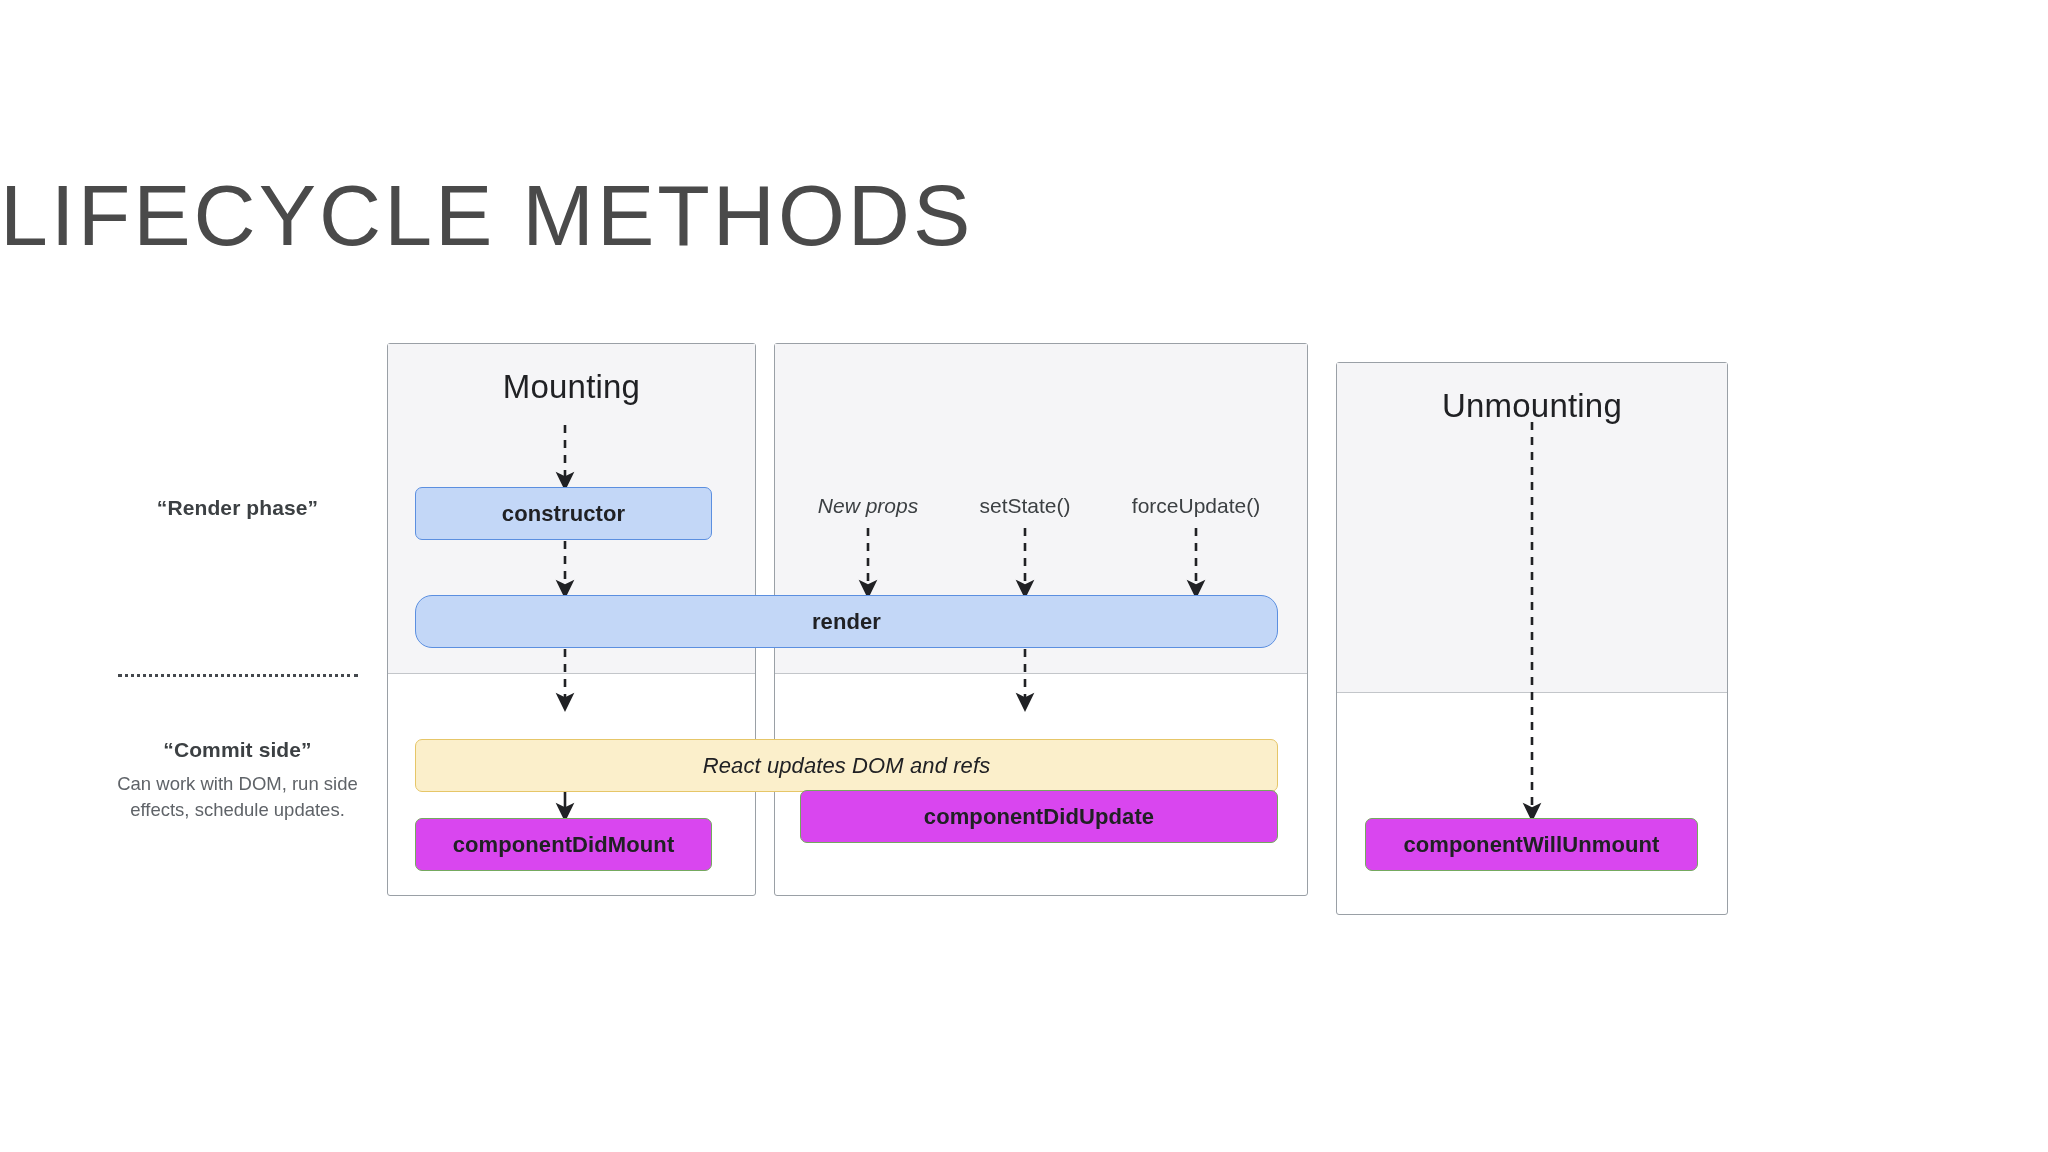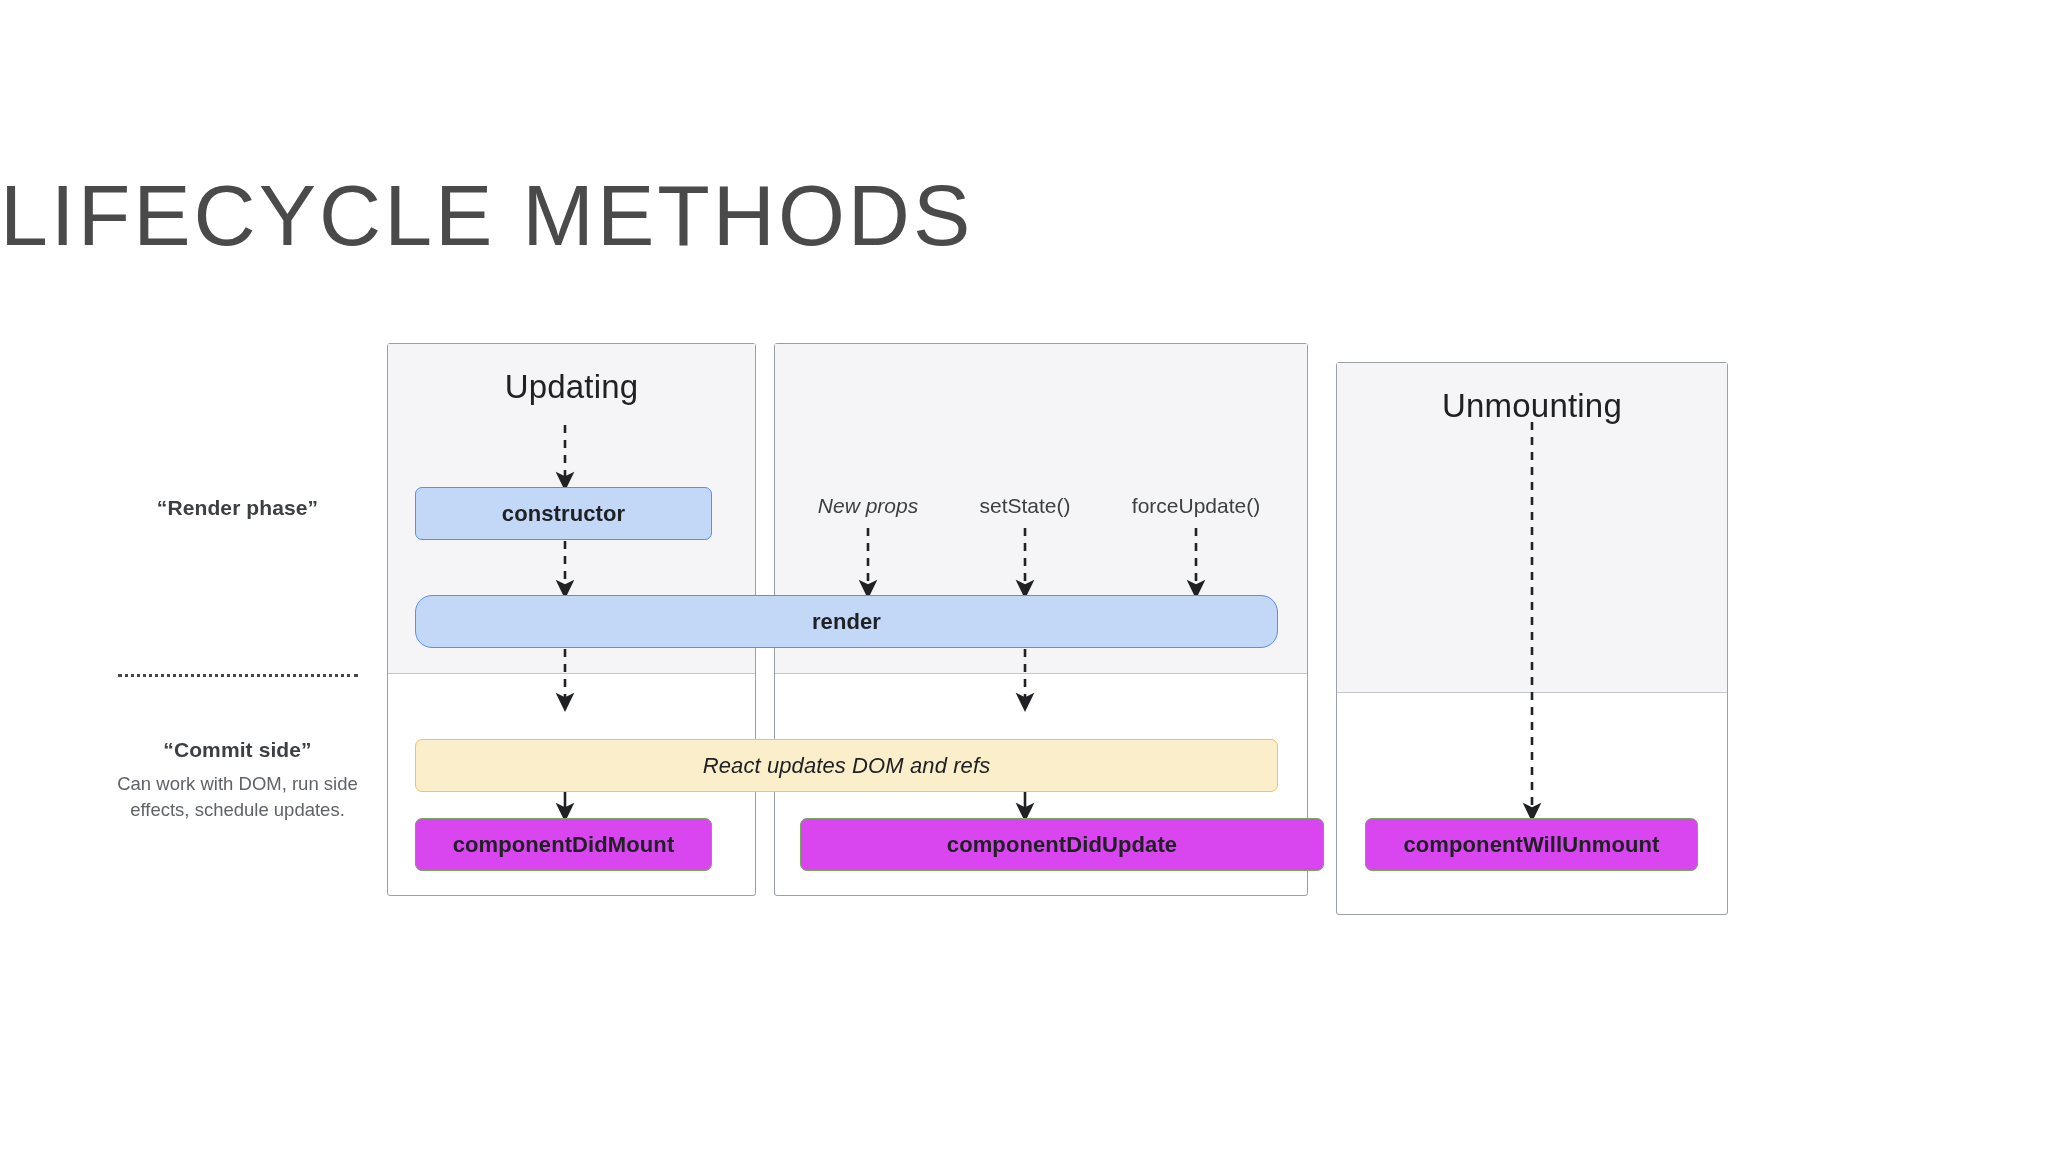--- a/index.html
+++ b/index.html
@@ -137,21 +137,21 @@
   }
   .lc-green {
     background: #d946ef;
     border: 1.6px solid #74a95e;
   }
 
   #box-constructor        { left: 415px;  width: 297px; top: 487px; }
   #box-render             { left: 415px;  width: 863px; top: 595px; border-radius: 17px; }
   #box-react-updates      { left: 415px;  width: 863px; top: 708px; margin-top: 31px; }
   #box-componentdidmount  { left: 415px;  width: 297px; top: 818px; }
-  #box-componentdidupdate { left: 800px;  width: 524px; top: 818px; }
+  #box-componentdidupdate { left: 800px;  width: 478px; top: 790px; }
   #box-componentwillunmount { left: 1365px; width: 333px; top: 818px; }
 
   
   .trigger-label {
     position: absolute;
     top: 494px;
     font-size: 21px;
     color: #3c4043;
     text-align: center;
     z-index: 5;
@@ -187,21 +187,21 @@
 
   <div class="phase-separator"></div>
 
   <div class="phase-block" id="phase-commit">
     <div class="phase-title">“Commit side”</div>
     <div class="phase-desc">Can work with DOM, run side effects, schedule updates.</div>
   </div>
 
   <div class="panel" id="panel-mounting">
     <div class="panel-upper"></div>
-    <div class="panel-heading">Updating</div>
+    <div class="panel-heading">Mounting</div>
   </div>
 
   <div class="panel" id="panel-updating">
     <div class="panel-upper"></div>
   </div>
 
   <div class="panel" id="panel-unmounting">
     <div class="panel-upper"></div>
     <div class="panel-heading">Unmounting</div>
   </div>

